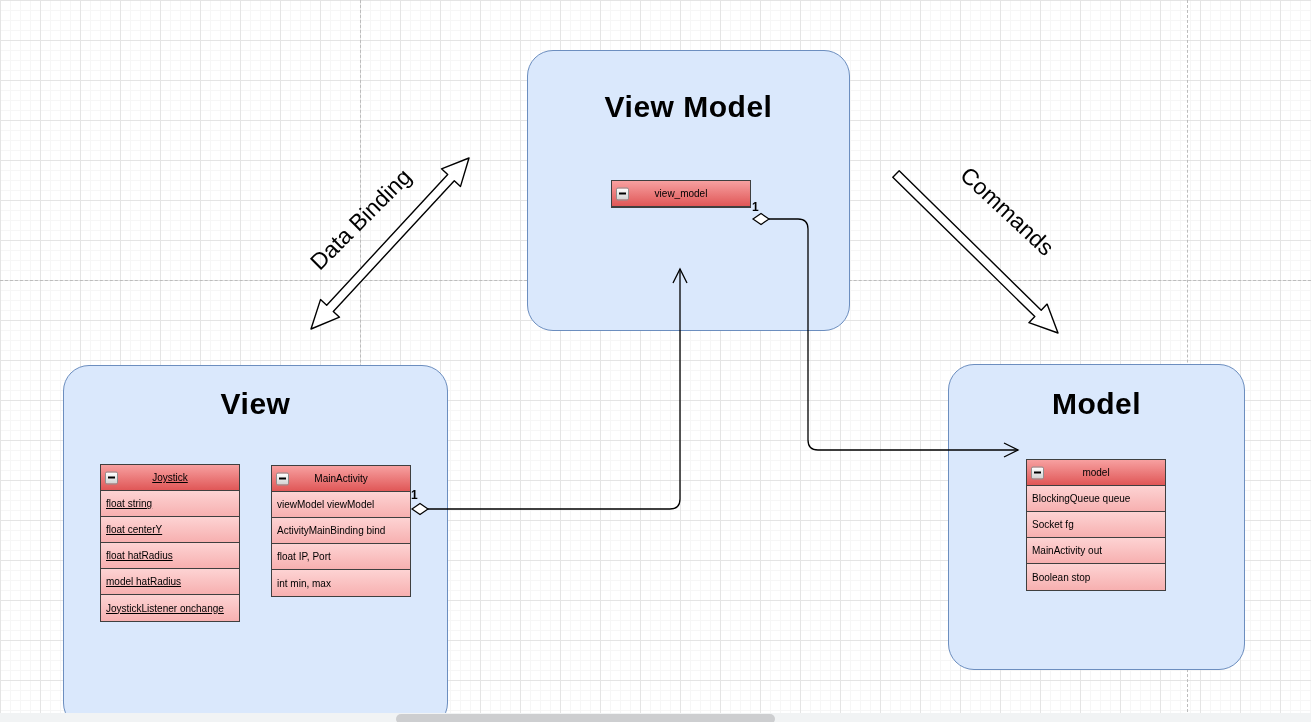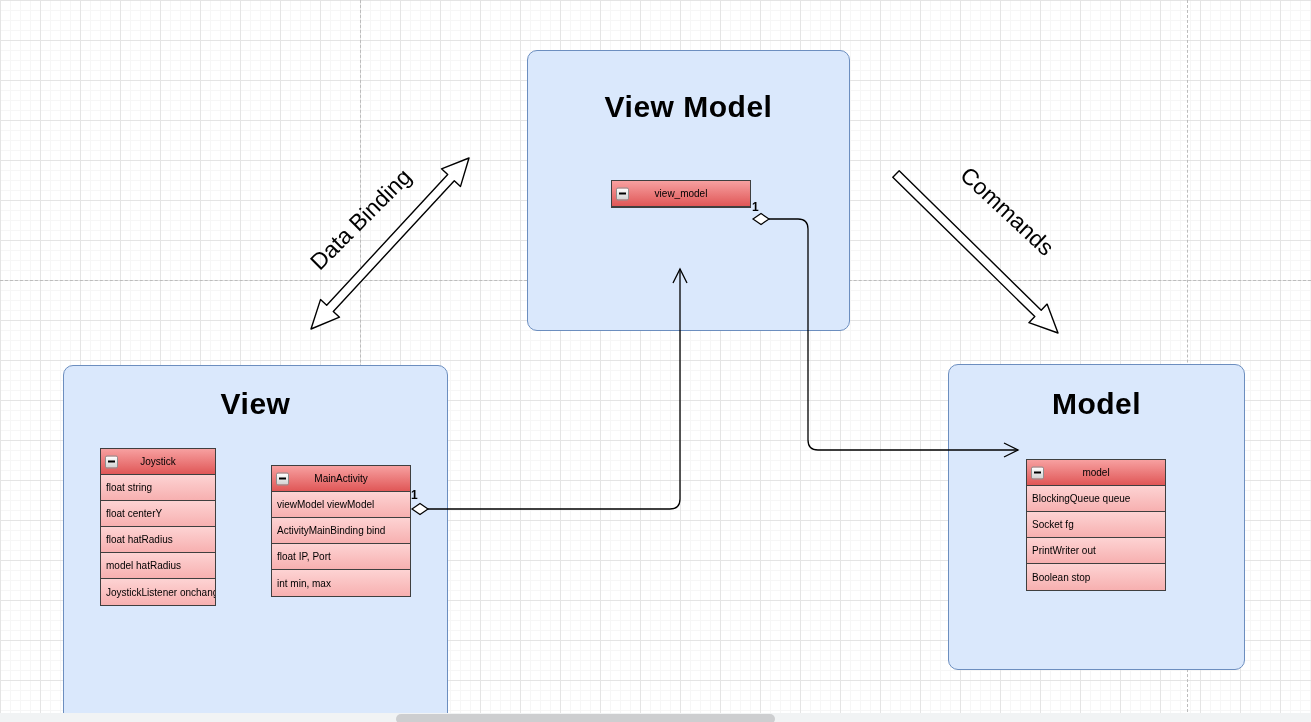--- a/index.html
+++ b/index.html
@@ -19,21 +19,21 @@
       linear-gradient(90deg, #f6f6f6 1px, transparent 1px);
     background-size:40px 40px,40px 40px,10px 10px,10px 10px;
   }
   .page-vline{position:absolute;top:0;bottom:0;width:0;border-left:1px dashed #bcbcbc;}
   .page-hline{position:absolute;left:0;right:0;height:0;border-top:1px dashed #bcbcbc;}
 
   .container{
     position:absolute;
     background:#dae8fc;
     border:1px solid #6c8ebf;
-    border-radius:10px;
+    border-radius:26px;
     box-sizing:border-box;
   }
   .container-title{
     text-align:center;
     font-size:30px;
     font-weight:bold;
     color:#000;
     letter-spacing:0.5px;
   }
 
@@ -132,21 +132,21 @@
 
   <div class="uml" style="left:611px;top:180px;width:140px;">
     <div class="uml-header">
       <span class="collapse">
           <span class="minus"></span>
         </span>
       <span>view_model</span>
     </div>
   </div>
 
-  <div class="uml" style="left:100px;top:448px;width:116px;">
+  <div class="uml" style="left:100px;top:464px;width:140px;text-decoration:underline;">
     <div class="uml-header">
       <span class="collapse">
           <span class="minus"></span>
         </span>
       <span>Joystick</span>
     </div>
     <div class="uml-row">float string</div>
     <div class="uml-row">float centerY</div>
     <div class="uml-row">float hatRadius</div>
     <div class="uml-row">model hatRadius</div>
@@ -168,21 +168,21 @@
 
   <div class="uml" style="left:1026px;top:459px;width:140px;">
     <div class="uml-header">
       <span class="collapse">
           <span class="minus"></span>
         </span>
       <span>model</span>
     </div>
     <div class="uml-row">BlockingQueue queue</div>
     <div class="uml-row">Socket fg</div>
-    <div class="uml-row">PrintWriter out</div>
+    <div class="uml-row">MainActivity out</div>
     <div class="uml-row">Boolean stop</div>
   </div>
 
   <svg class="overlay" width="1311" height="722" viewBox="0 0 1311 722">
 
     <g>
       <path d="M 428 509 L 670 509 Q 680 509 680 499 L 680 269" fill="none" stroke="#000" stroke-width="1.3"></path>
       <path d="M 673 283 L 680 269 L 687 283" fill="none" stroke="#000" stroke-width="1.3"></path>
       <polygon points="412,509 420,503.5 428,509 420,514.5" fill="#ffffff" stroke="#000" stroke-width="1.2"></polygon>
     </g>

